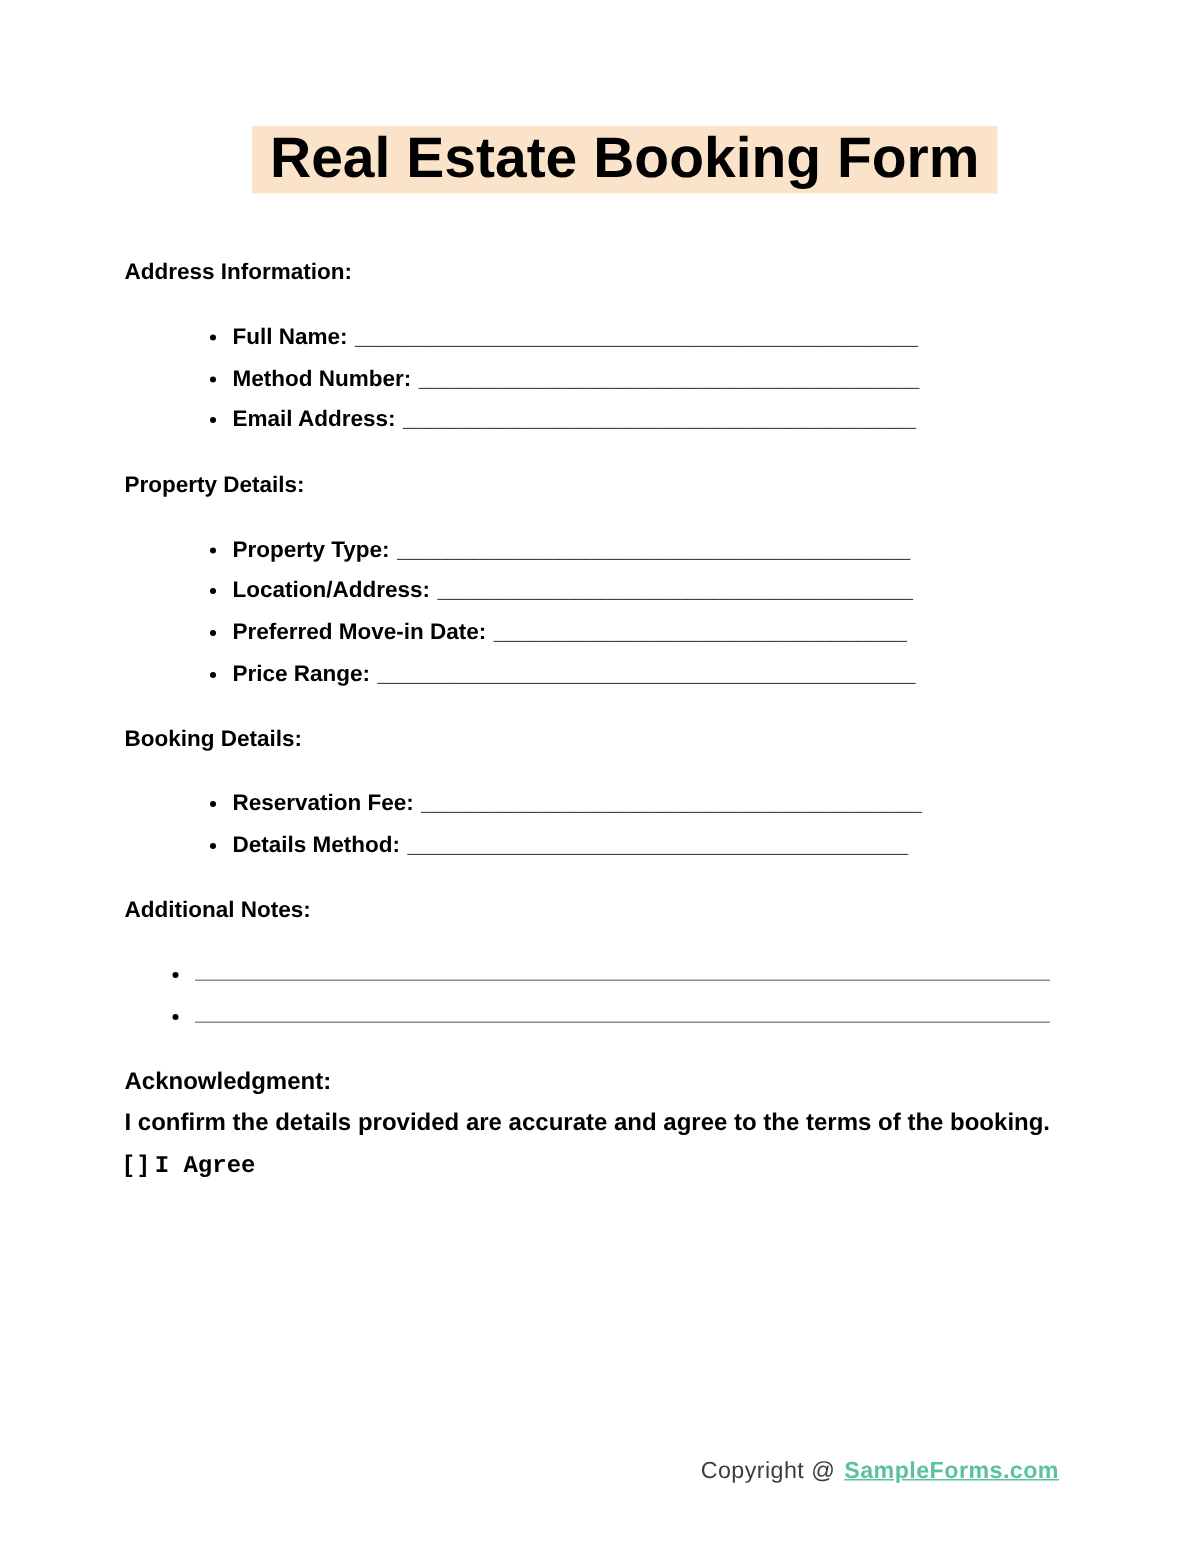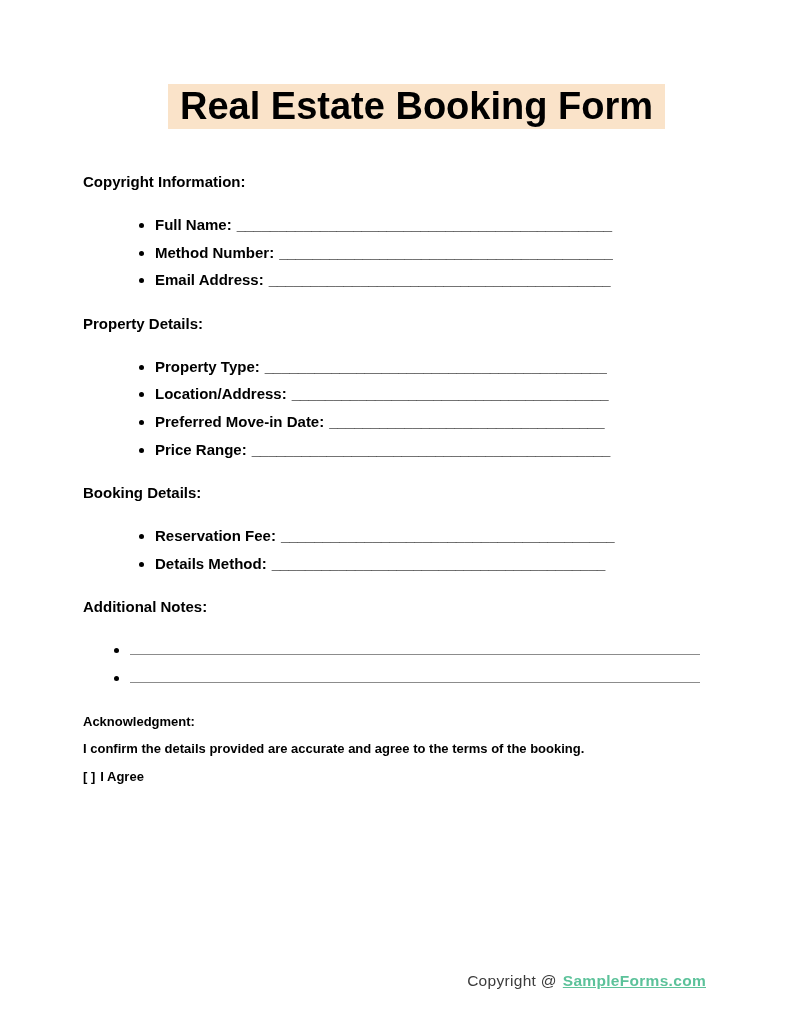--- a/index.html
+++ b/index.html
@@ -67,26 +67,27 @@
     line-height: 27.6px;
     height: 27.6px;
   }
   .note-line {
     display: inline-block;
     width: 570px;
     height: 17px;
     border-bottom: 1.5px solid var(--note-line, #8c8c8c);
   }
   .ack-block p {
-    font-size: 13px;
+    font-size: 16px;
     line-height: 27.5px;
     margin: 0;
   }
   .agree-label {
     margin-left: 5px;
+    font-family: Liberation Mono, monospace;
   }
   .footer {
     position: absolute;
     right: 84px;
     bottom: 40px;
     font-size: 15.5px;
     font-weight: normal;
     color: var(--copyright, #3c3c3c);
     letter-spacing: 0.3px;
     white-space: nowrap;
@@ -102,21 +103,21 @@
 </head>
 <body>
 
 <div class="page">
 
   <div class="title-row">
     <span class="title-highlight">Real Estate Booking Form</span>
   </div>
 
 
-  <h2 class="section-heading">Copyright Information:</h2>
+  <h2 class="section-heading">Address Information:</h2>
   <ul class="field-list">
     <li class="field-item">
       <span class="field-label">Full Name:</span><span class="field-blank">_____________________________________________</span>
     </li>
     <li class="field-item">
       <span class="field-label">Method Number:</span><span class="field-blank">________________________________________</span>
     </li>
     <li class="field-item">
       <span class="field-label">Email Address:</span><span class="field-blank">_________________________________________</span>
     </li>

